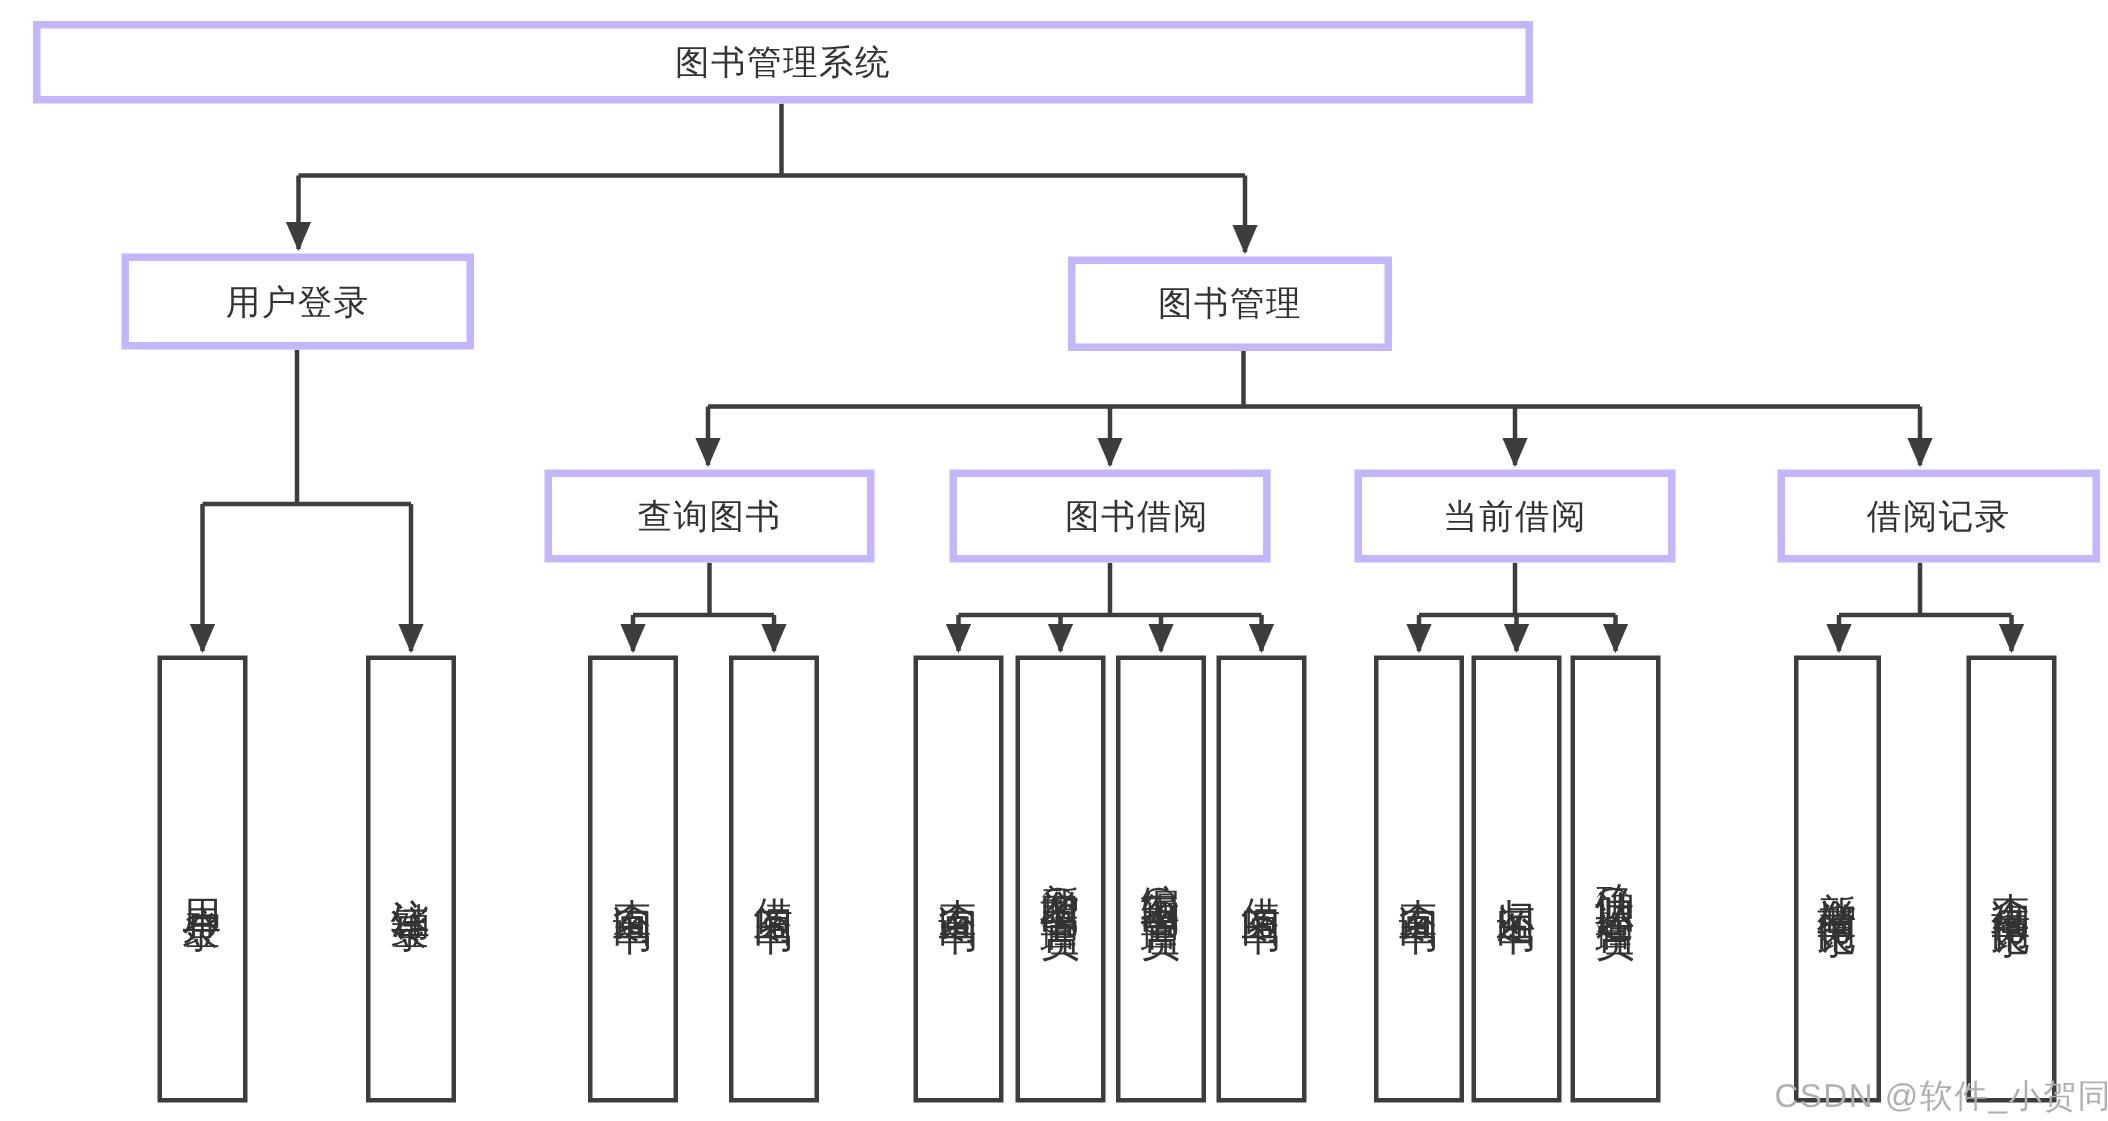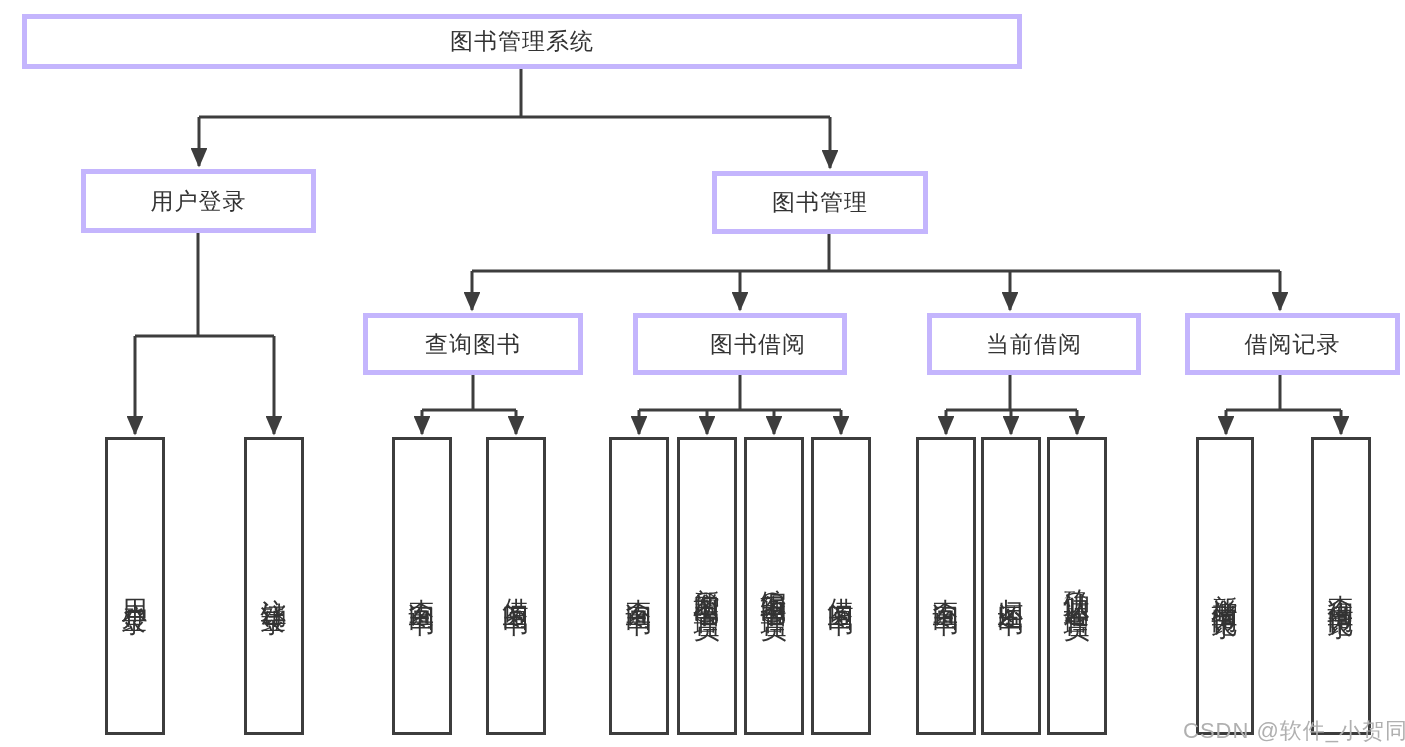--- a/index.html
+++ b/index.html
@@ -128,21 +128,21 @@
   <div class="box" style="left:712px; top:171px; width:216px; height:63px;">
     <span class="htext">图书管理</span>
   </div>
 
   <div class="box" style="left:363px; top:313px; width:220px; height:62px;">
     <span class="htext">查询图书</span>
   </div>
   <div class="box" style="left:633px; top:313px; width:214px; height:62px;padding-left:36px;">
     <span class="htext">图书借阅</span>
   </div>
-  <div class="box" style="left:903px; top:313px; width:214px; height:62px;margin-left:24px;">
+  <div class="box" style="left:903px; top:313px; width:214px; height:62px;">
     <span class="htext">当前借阅</span>
   </div>
   <div class="box" style="left:1173px; top:313px; width:215px; height:62px;margin-left:12px;">
     <span class="htext">借阅记录</span>
   </div>
 
   <div class="leaf" style="left:105px; top:437px; width:60px; height:298px;">
     <span class="vtext">用户登录</span>
   </div>
   <div class="leaf" style="left:244px; top:437px; width:60px; height:298px;">

